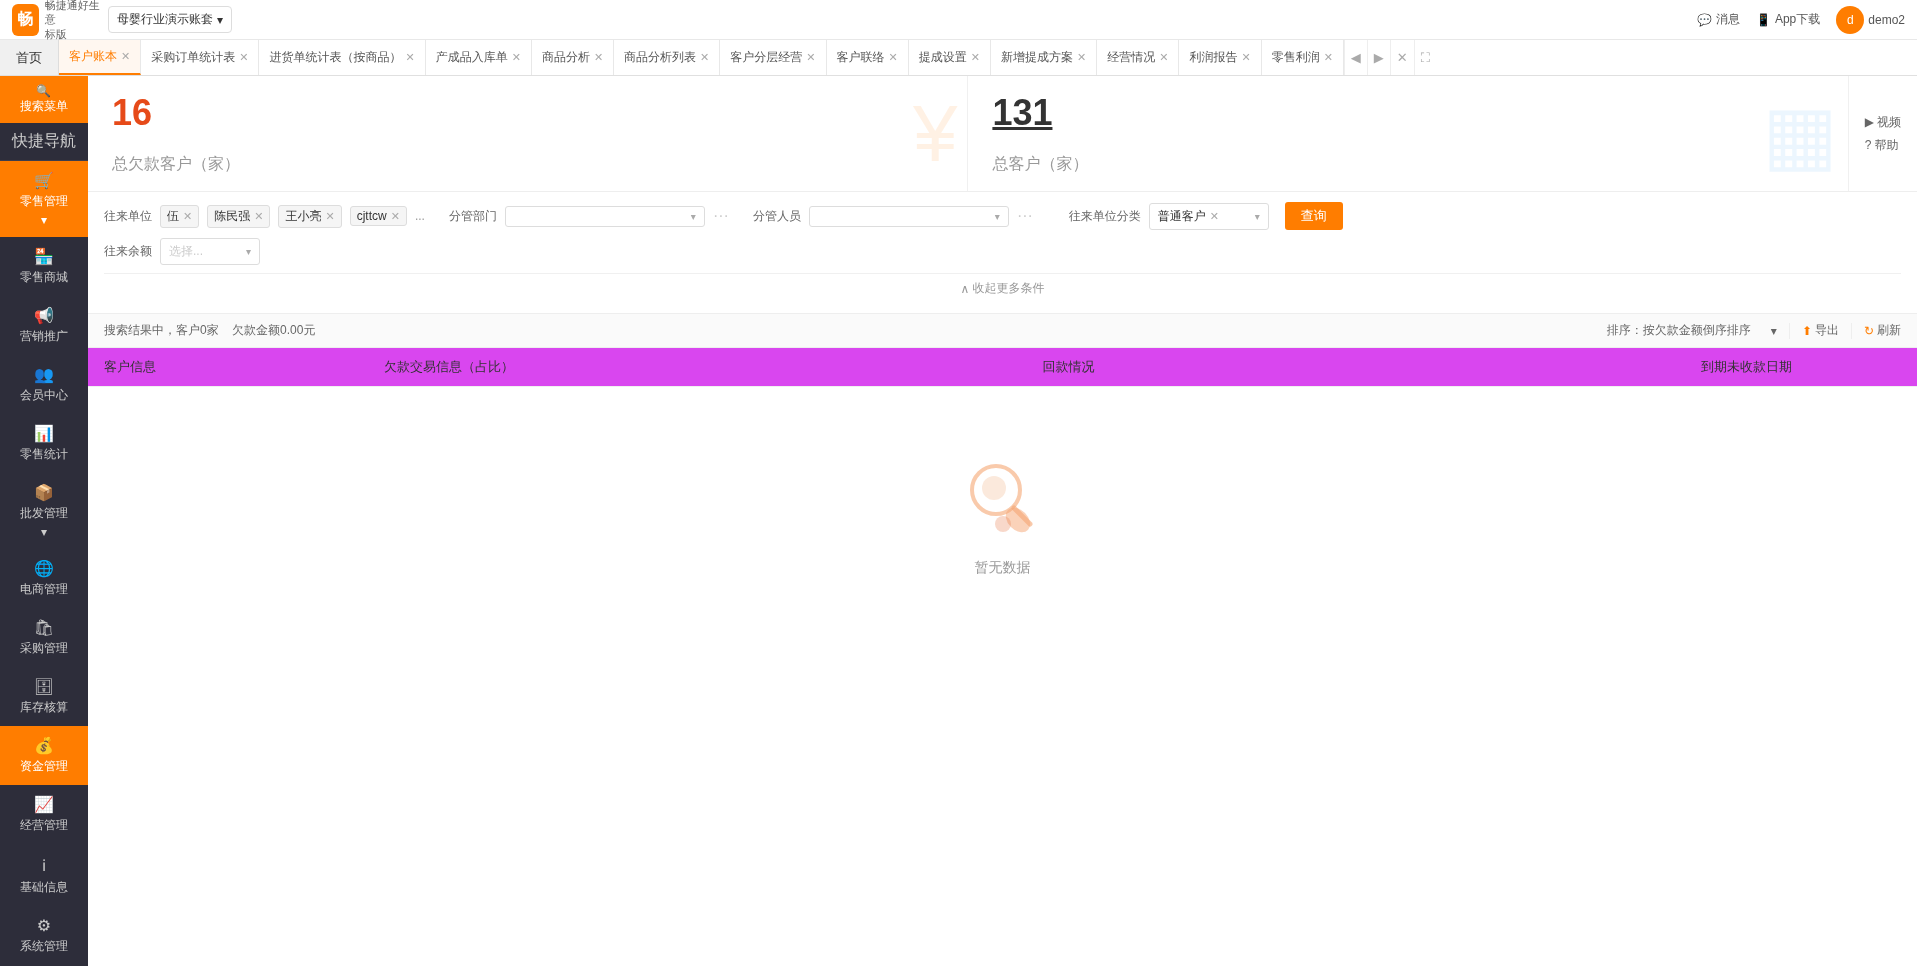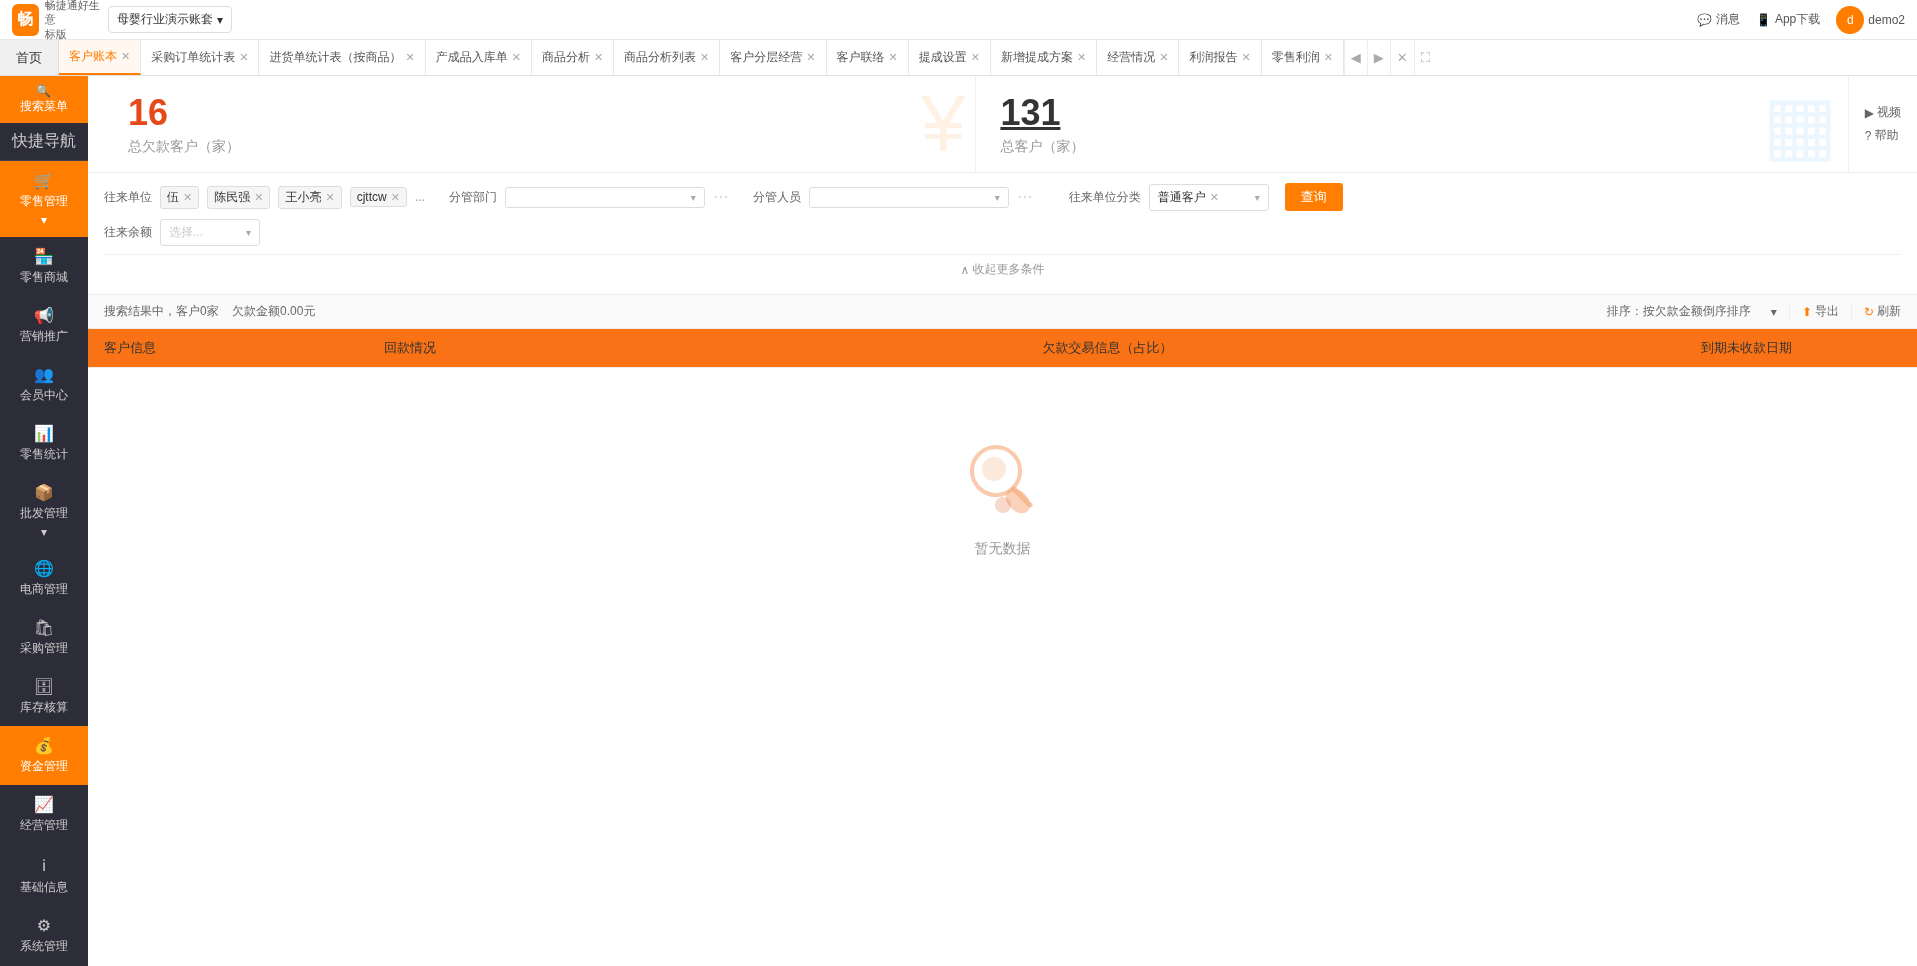--- a/index.html
+++ b/index.html
@@ -32,27 +32,27 @@
     .sidebar-search { padding: 8px; background: #ff7d00; text-align: center; color: #fff; font-size: 12px; cursor: pointer; }
     .sidebar-quick { padding: 8px; text-align: center; color: #ccc; font-size: 16px; cursor: pointer; border-bottom: 1px solid #3d3d4d; }
     .sidebar-item { padding: 10px 8px; text-align: center; color: #ccc; font-size: 12px; cursor: pointer; display: flex; flex-direction: column; align-items: center; gap: 3px; }
     .sidebar-item.active { background: #ff7d00; color: #fff; }
     .sidebar-item-icon { font-size: 16px; }
 
     
     .content-area { flex: 1; display: flex; flex-direction: column; overflow: hidden; background: #f5f5f5; }
 
     
-    .stats-header { background: #fff; display: flex; align-items: stretch; border-bottom: 1px solid #eee; min-height: 90px; padding-left: 16px; }
+    .stats-header { background: #fff; display: flex; align-items: stretch; border-bottom: 1px solid #eee; min-height: 90px; }
     .stats-card { flex: 1; padding: 16px 24px; display: flex; flex-direction: column; justify-content: center; border-right: 1px solid #f0f0f0; position: relative; }
     .stats-card-bg { position: absolute; right: 10px; top: 50%; transform: translateY(-50%); opacity: 0.08; font-size: 64px; }
     .stats-value { font-size: 36px; font-weight: bold; }
     .stats-value.red { color: #e64a19; }
     .stats-value.black { color: #333; text-decoration: underline; }
-    .stats-label { font-size: 14px; color: #999; margin-top: 4px; }
+    .stats-label { font-size: 16px; color: #999; margin-top: 20px; }
     .stats-actions { display: flex; flex-direction: column; justify-content: center; padding: 8px 16px; gap: 6px; }
     .stats-action-btn { font-size: 12px; color: #666; cursor: pointer; display: flex; align-items: center; gap: 3px; white-space: nowrap; }
 
     
     .filter-area { background: #fff; padding: 10px 16px; border-bottom: 1px solid #eee; }
     .filter-row { display: flex; align-items: center; gap: 8px; margin-bottom: 8px; flex-wrap: wrap; }
     .filter-label { font-size: 12px; color: #666; white-space: nowrap; }
     .filter-tag { display: inline-flex; align-items: center; gap: 4px; background: #f5f5f5; border: 1px solid #ddd; border-radius: 3px; padding: 2px 6px; font-size: 12px; color: #333; }
     .filter-tag-close { color: #aaa; cursor: pointer; font-size: 11px; }
     .filter-more { font-size: 12px; color: #999; cursor: pointer; }
@@ -64,21 +64,21 @@
     
     .results-bar { background: #fafafa; padding: 8px 16px; border-bottom: 1px solid #eee; display: flex; align-items: center; justify-content: space-between; }
     .results-info { font-size: 12px; color: #666; }
     .results-actions { display: flex; align-items: center; gap: 12px; font-size: 12px; color: #666; }
     .results-sort { display: flex; align-items: center; gap: 20px; cursor: pointer; color: #666; }
     .results-btn { display: flex; align-items: center; gap: 3px; cursor: pointer; color: #666; }
     .results-btn .icon { color: #ff7d00; }
 
     
     .table-container { flex: 1; overflow-y: auto; background: #fff; }
-    .table-header { display: flex; padding: 10px 16px; background: #f97316; border-bottom: 1px solid #f0f0f0; }
+    .table-header { display: flex; padding: 10px 16px; background: #d946ef; border-bottom: 1px solid #f0f0f0; }
     .table-col { font-size: 13px; color: #333; font-weight: 500; }
     .table-col-1 { width: 280px; }
     .table-col-2 { flex: 1; }
     .table-col-3 { flex: 1; }
     .table-col-4 { width: 200px; }
 
     
     .empty-state { display: flex; flex-direction: column; align-items: center; justify-content: center; padding: 60px 0; }
     .empty-icon { width: 100px; height: 100px; display: flex; align-items: center; justify-content: center; }
     .empty-text { font-size: 14px; color: #999; margin-top: 12px; }
@@ -369,22 +369,22 @@
         <div class="results-btn">
           <span class="icon">↻</span>
           <span>刷新</span>
         </div>
       </div>
     </div>
 
     <div class="table-container">
       <div class="table-header">
         <div class="table-col table-col-1">客户信息</div>
+        <div class="table-col table-col-2">欠款交易信息（占比）</div>
         <div class="table-col table-col-3">回款情况</div>
-        <div class="table-col table-col-2">欠款交易信息（占比）</div>
         <div class="table-col table-col-4">到期未收款日期</div>
       </div>
 
       <div class="empty-state">
         <div class="empty-icon">
 
           <svg width="90" height="90" viewBox="0 0 90 90">
             <circle cx="38" cy="38" r="24" fill="none" stroke="#f5a673" stroke-width="4" opacity="0.6"></circle>
             <line x1="56" y1="56" x2="72" y2="72" stroke="#f5a673" stroke-width="5" stroke-linecap="round" opacity="0.6"></line>
             <circle cx="36" cy="36" r="12" fill="#f5c8a8" opacity="0.4"></circle>

